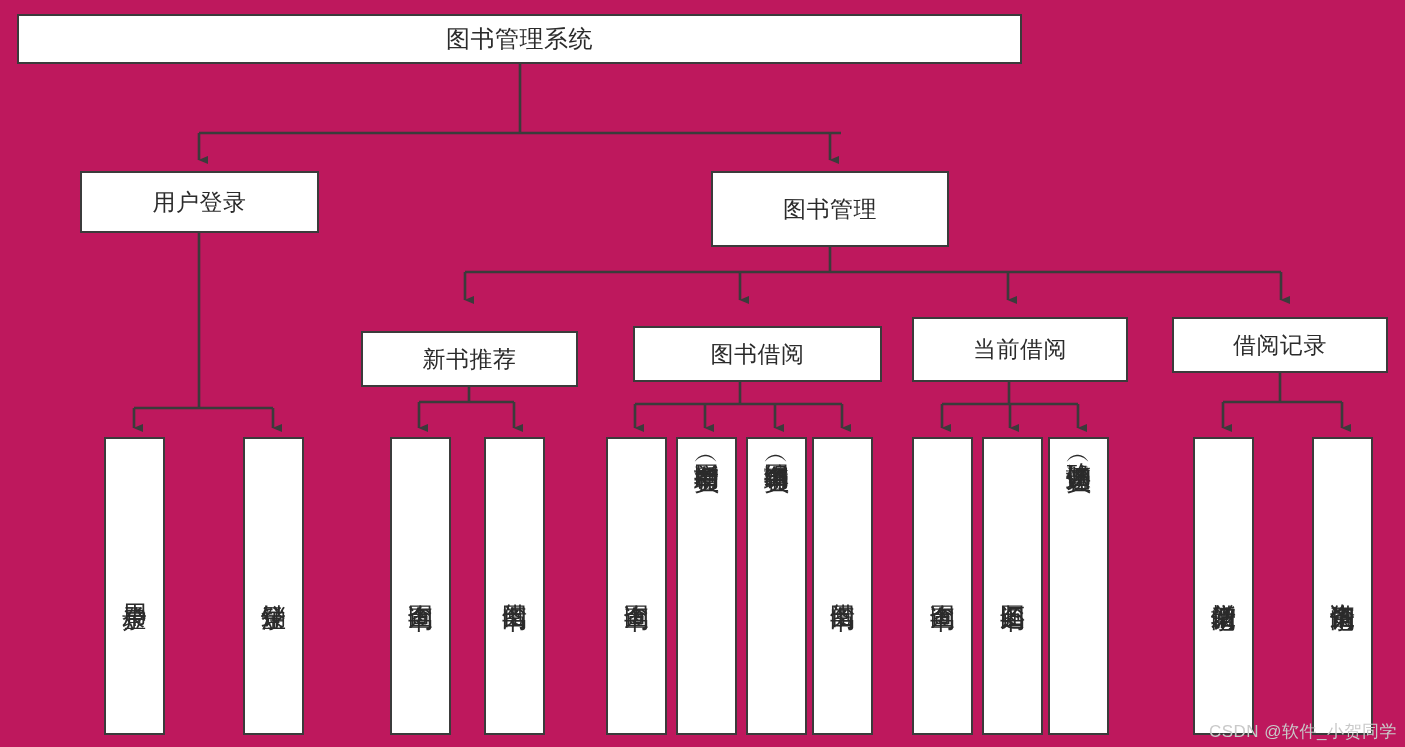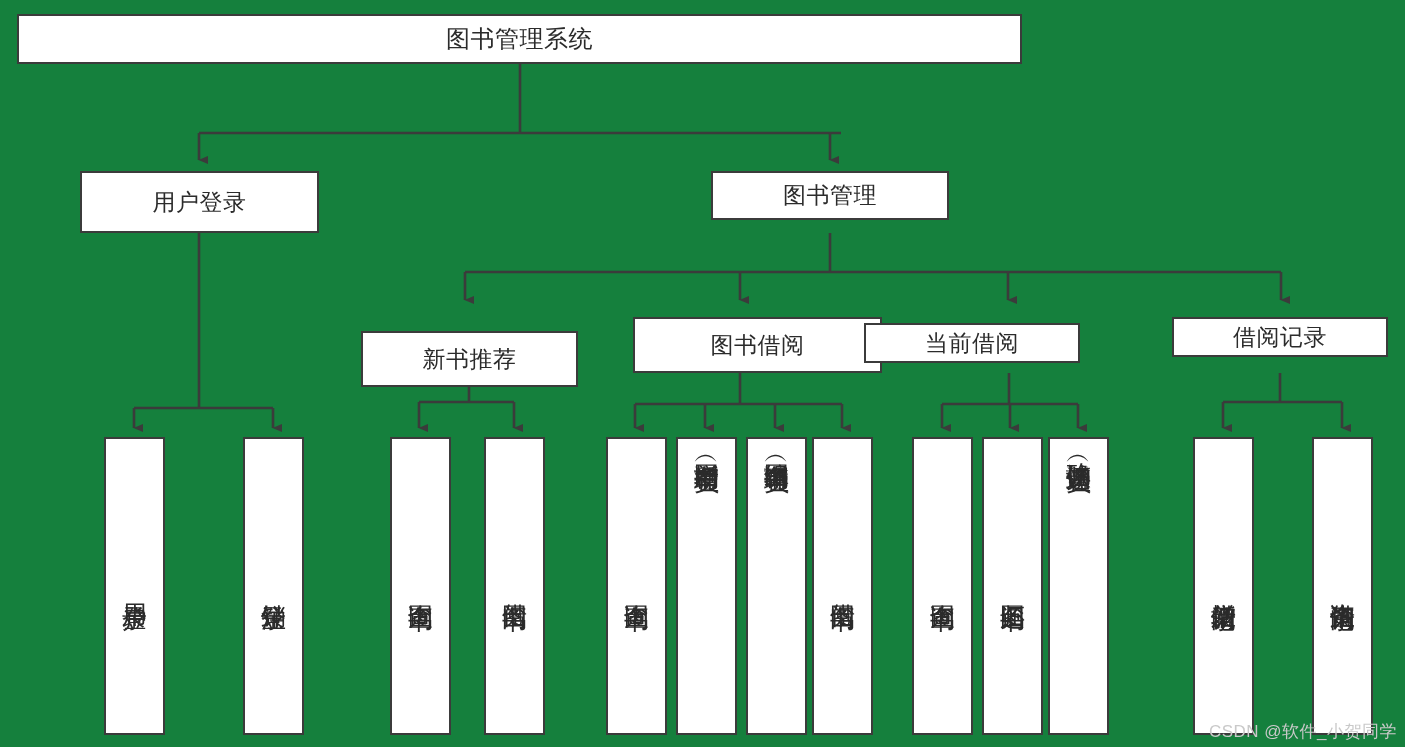--- a/index.html
+++ b/index.html
@@ -7,21 +7,21 @@
     padding: 0;
     background: #ffffff;
   }
   body {
     font-family: "Liberation Sans", "DejaVu Sans", sans-serif;
   }
   #canvas {
     position: relative;
     width: 1405px;
     height: 747px;
-    background: #15803d;
+    background: #be185d;
     overflow: hidden;
   }
   #wires {
     position: absolute;
     left: 0;
     top: 0;
     width: 1405px;
     height: 747px;
     pointer-events: none;
   }
@@ -135,34 +135,34 @@
     </g>
   </svg>
 
   <div class="node horiz root" style="left:17px; top:14px; width:1005px; height:50px;">
     <span class="lbl">图书管理系统</span>
   </div>
 
   <div class="node horiz" style="left:80px; top:171px; width:239px; height:62px;">
     <span class="lbl">用户登录</span>
   </div>
-  <div class="node horiz" style="left:711px; top:171px; width:238px; height:49px;">
+  <div class="node horiz" style="left:711px; top:171px; width:238px; height:76px;">
     <span class="lbl">图书管理</span>
   </div>
 
   <div class="node horiz" style="left:361px; top:331px; width:217px; height:56px;">
     <span class="lbl">新书推荐</span>
   </div>
-  <div class="node horiz" style="left:633px; top:317px; width:249px; height:56px;">
+  <div class="node horiz" style="left:633px; top:326px; width:249px; height:56px;">
     <span class="lbl">图书借阅</span>
   </div>
-  <div class="node horiz" style="left:864px; top:317px; width:216px; height:40px;margin-top:6px;">
+  <div class="node horiz" style="left:912px; top:317px; width:216px; height:65px;">
     <span class="lbl">当前借阅</span>
   </div>
-  <div class="node horiz" style="left:1172px; top:317px; width:216px; height:40px;">
+  <div class="node horiz" style="left:1172px; top:317px; width:216px; height:56px;">
     <span class="lbl">借阅记录</span>
   </div>
 
   <div class="node vert center" style="left:104px; top:437px; width:61px; height:298px;">
     <span class="lbl">用户登录</span>
   </div>
   <div class="node vert center" style="left:243px; top:437px; width:61px; height:298px;">
     <span class="lbl">注销登录</span>
   </div>
 

